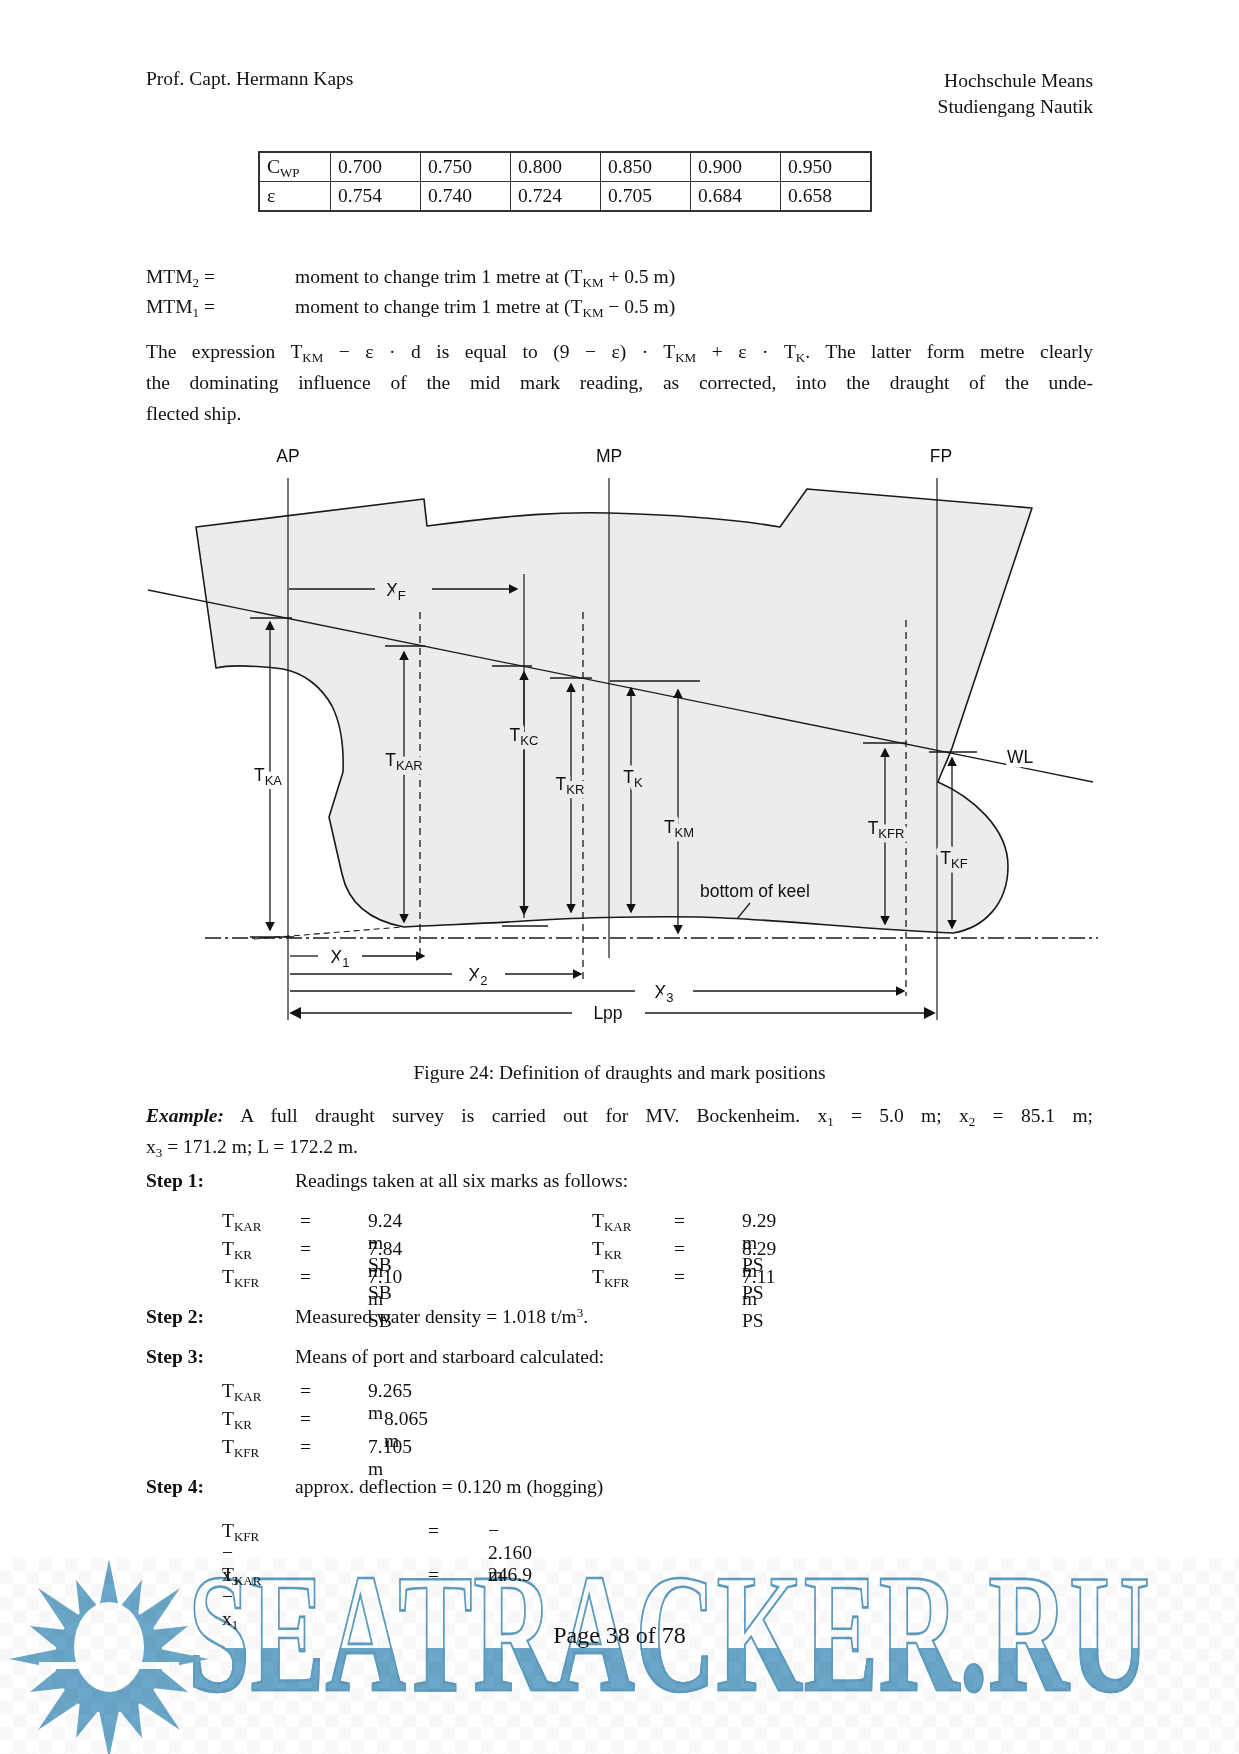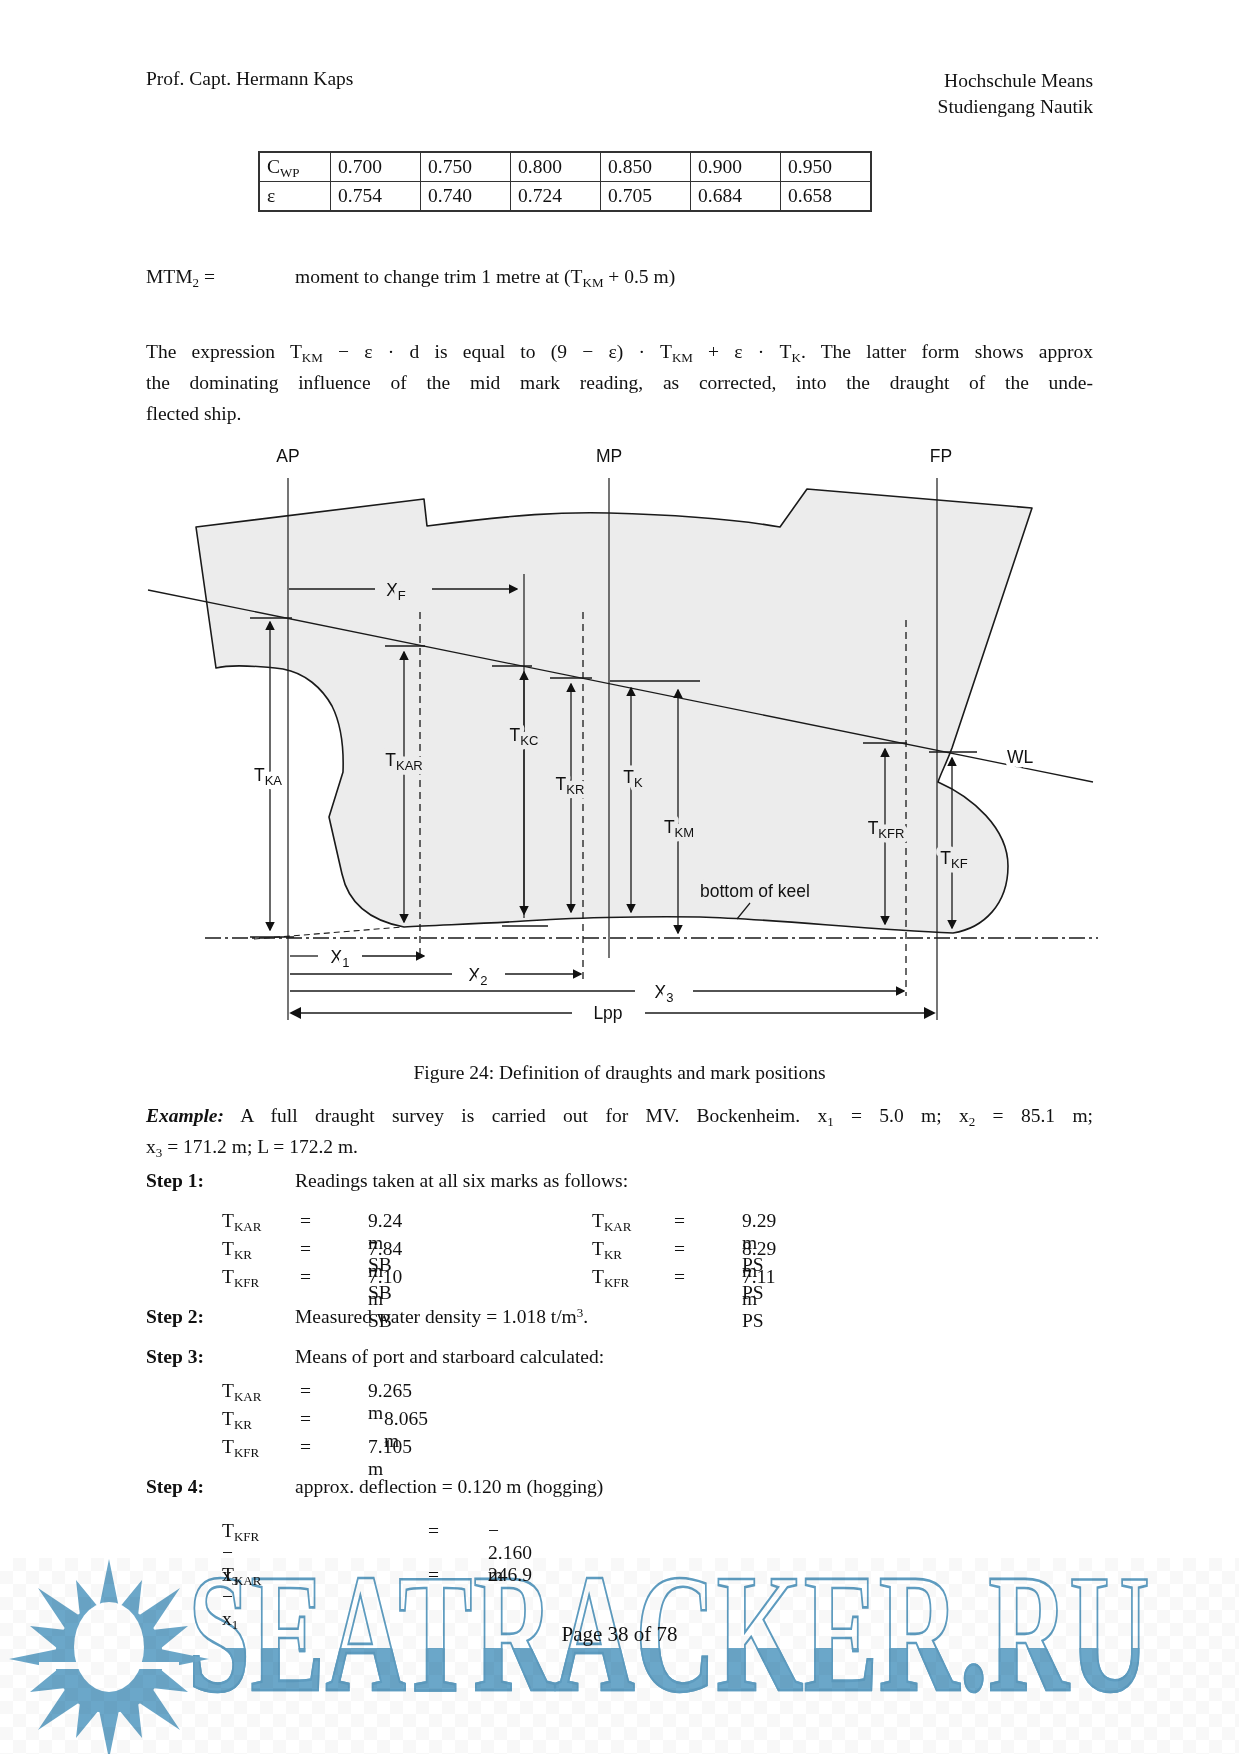--- a/index.html
+++ b/index.html
@@ -70,23 +70,26 @@
       <td>0.684</td>
       <td>0.658</td>
     </tr>
   </tbody>
     </table>
 
 
   <div class="abs ser z3" style="left:146px;top:266px;">
     <span style="display:inline-block;width:149px;"><span>MTM</span><sub class="s">2</sub><span> =</span></span><span>moment to change trim 1 metre at (T</span><sub class="s">KM</sub><span> + 0.5 m)</span>
   </div>
+  <div class="abs ser z3" style="left:146px;top:296px;">
+    <span style="display:inline-block;width:149px;"><span>MTM</span><sub class="s">1</sub><span> =</span></span><span>moment to change trim 1 metre at (T</span><sub class="s">KM</sub><span> − 0.5 m)</span>
+  </div>
 
   <div class="abs ser w947 z3" style="left:146px;top:336px;line-height:31px;">
-    <div class="just"><span>The expression T</span><sub class="s">KM</sub><span> − ε · d is equal to (9 − ε) · T</span><sub class="s">KM</sub><span> + ε · T</span><sub class="s">K</sub><span>. The latter form shows approx</span></div>
+    <div class="just"><span>The expression T</span><sub class="s">KM</sub><span> − ε · d is equal to (9 − ε) · T</span><sub class="s">KM</sub><span> + ε · T</span><sub class="s">K</sub><span>. The latter form metre clearly</span></div>
     <div class="just">the dominating influence of the mid mark reading, as corrected, into the draught of the unde-</div>
     <div>flected ship.</div>
   </div>
 
   <svg class="abs z2" style="left:0;top:430px;" width="1239" height="632" viewBox="0 430 1239 632">
     <defs>
       <marker id="ah" viewBox="0 0 10 10" refX="8.5" refY="5" markerWidth="7.5" markerHeight="7.5" orient="auto-start-reverse">
         <path d="M0 0 L10 5 L0 10 z" fill="#111"></path>
       </marker>
     </defs>
@@ -251,15 +254,15 @@
 
   <div id="wm-text" class="abs z0" style="left:188px;top:1548px;">SEATRACKER.RU</div>
 
   <svg class="abs z0" style="left:4px;top:1554px;" width="210" height="200" viewBox="-105 -105 210 200">
     <polygon points="0,-100 10,-51 33,-79 29,-43 71,-71 43,-29 79,-33 51,-10 100,0 51,10 79,33 43,29 71,71 29,43 33,79 10,51 0,100 -10,51 -33,79 -29,43 -71,71 -43,29 -79,33 -51,10 -100,0 -51,-10 -79,-33 -43,-29 -71,-71 -29,-43 -33,-79 -10,-51" fill="#6ba7c9" style="fill: rgb(107, 167, 201);"></polygon>
     <circle cx="0" cy="0" r="54" fill="#6ba7c9" style="fill: rgb(107, 167, 201);"></circle>
     <ellipse cx="0" cy="-12" rx="35" ry="45" fill="#ffffff"></ellipse>
     <rect x="-70" y="3" width="140" height="7" fill="#ffffff"></rect>
   </svg>
 
-  <div class="abs ser w947 ctr z3" style="left:146px;top:1622px;font-size:21px;">Page 38 of 78</div>
+  <div class="abs ser w947 ctr z3" style="left:146px;top:1622px;font-size:24px;">Page 38 of 78</div>
 
 </div>
 
 </body></html>

